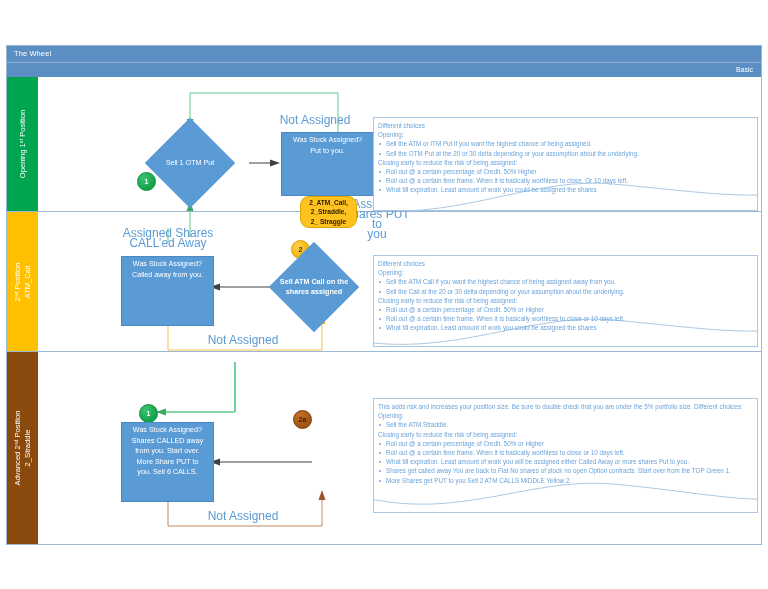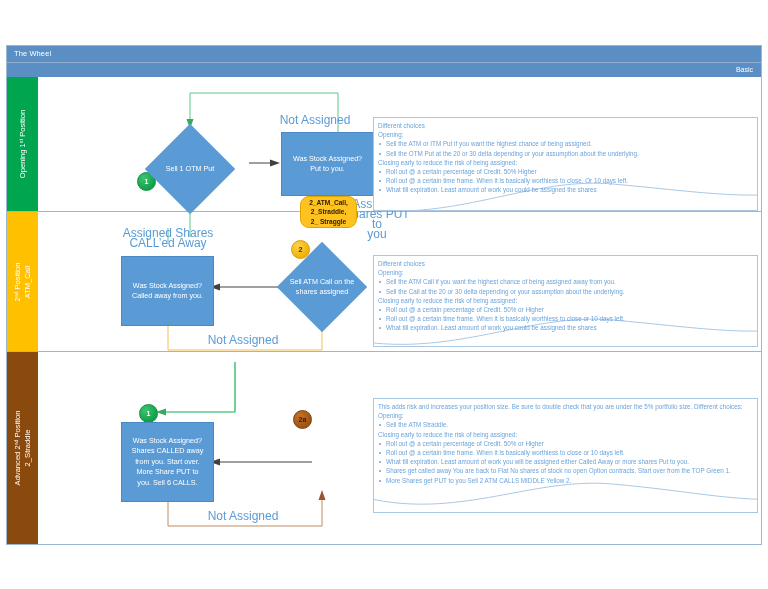--- a/index.html
+++ b/index.html
@@ -104,21 +104,21 @@
   
   .shape {
     position: absolute;
     box-sizing: border-box;
   }
   .proc-box {
     background: #5b9bd5;
     border: 1px solid #4a8ac4;
     color: #ffffff;
     display: flex;
-    align-items: center;
+    align-items: flex-start;
     justify-content: center;
     text-align: center;
     font-size: 7.2px;
     line-height: 10.5px;
     padding: 2px 4px;
   }
   .diamond {
     position: absolute;
   }
   .diamond .dshape {
@@ -271,21 +271,21 @@
           <polygon points="152,124 148.5,134 155.5,134" fill="#3aa85f"></polygon>
 
           <line x1="300" y1="119" x2="300" y2="144" stroke="#f2b705" stroke-width="1" stroke-dasharray="3,2"></line>
           <polygon points="300,150 296.5,140 303.5,140" fill="#f2b705"></polygon>
         </svg>
 
         <div class="badge-circle badge-green" style="left:99px; top:95px; width:17px; height:17px;">
           <span>1</span>
         </div>
 
-        <div class="diamond" style="left:120px; top:60px; width:64px; height:64px;">
+        <div class="diamond" style="left:120px; top:54px; width:64px; height:64px;">
           <div class="dshape"></div>
           <div class="dlabel">Sell 1 OTM Put</div>
         </div>
 
         <div class="shape proc-box" style="left:243px; top:55px; width:93px; height:64px;">
           <div>
             <span>Was Stock Assigned?</span><br>
             <span>Put to you.</span>
           </div>
         </div>
@@ -348,21 +348,21 @@
           <span>CALL’ed Away</span>
         </div>
 
         <div class="shape proc-box" style="left:83px; top:44px; width:93px; height:70px;">
           <div>
             <span>Was Stock Assigned?</span><br>
             <span>Called away from you.</span>
           </div>
         </div>
 
-        <div class="diamond" style="left:252px; top:43px; width:64px; height:64px;">
+        <div class="diamond" style="left:244px; top:43px; width:64px; height:64px;font-weight:bold;">
           <div class="dshape"></div>
           <div class="dlabel">Sell ATM Call on the shares assigned</div>
         </div>
 
         <div class="edge-label" style="left:150px; top:123px; width:110px;">Not Assigned</div>
 
         <div class="note-box" style="left:335px; top:43px; width:385px; height:92px;">
           <div class="note-inner">
             <span class="nline">Different choices</span>
             <span class="nline">Opening:</span>

